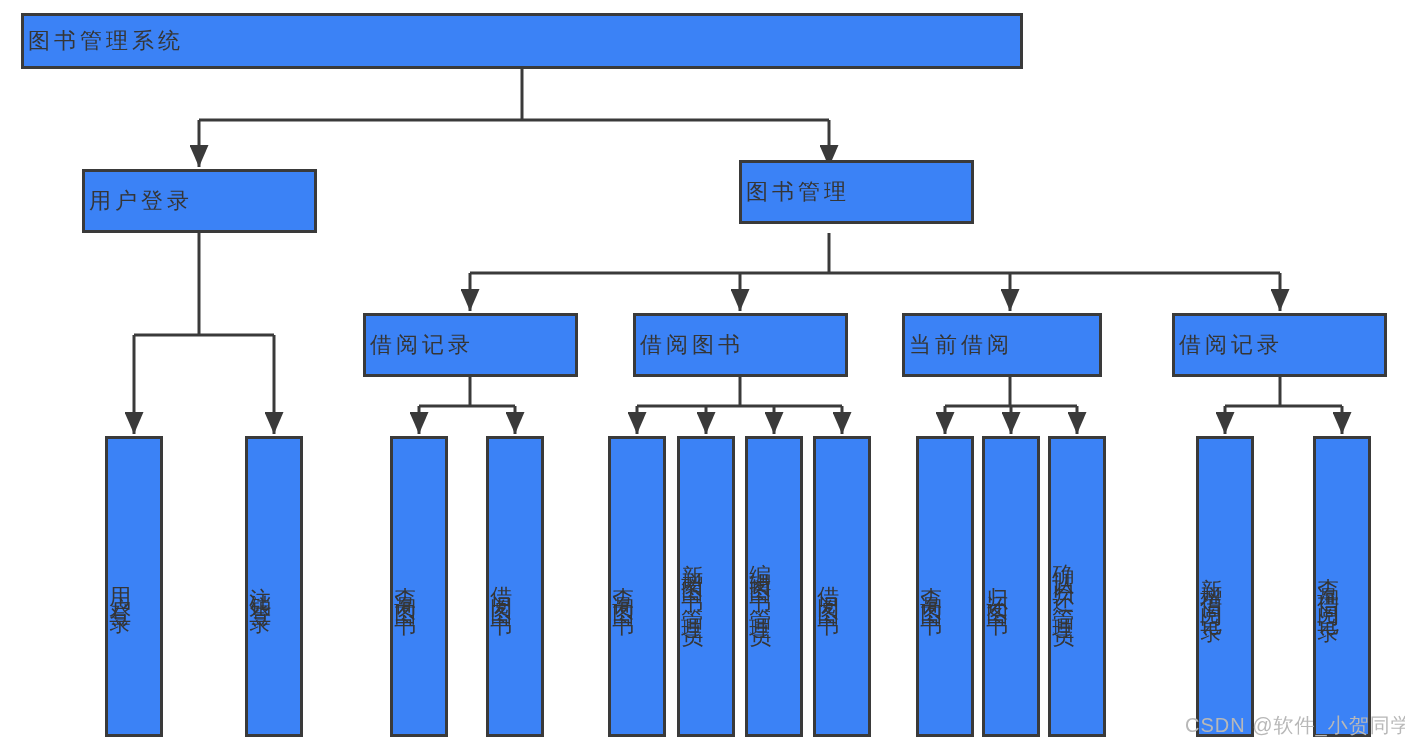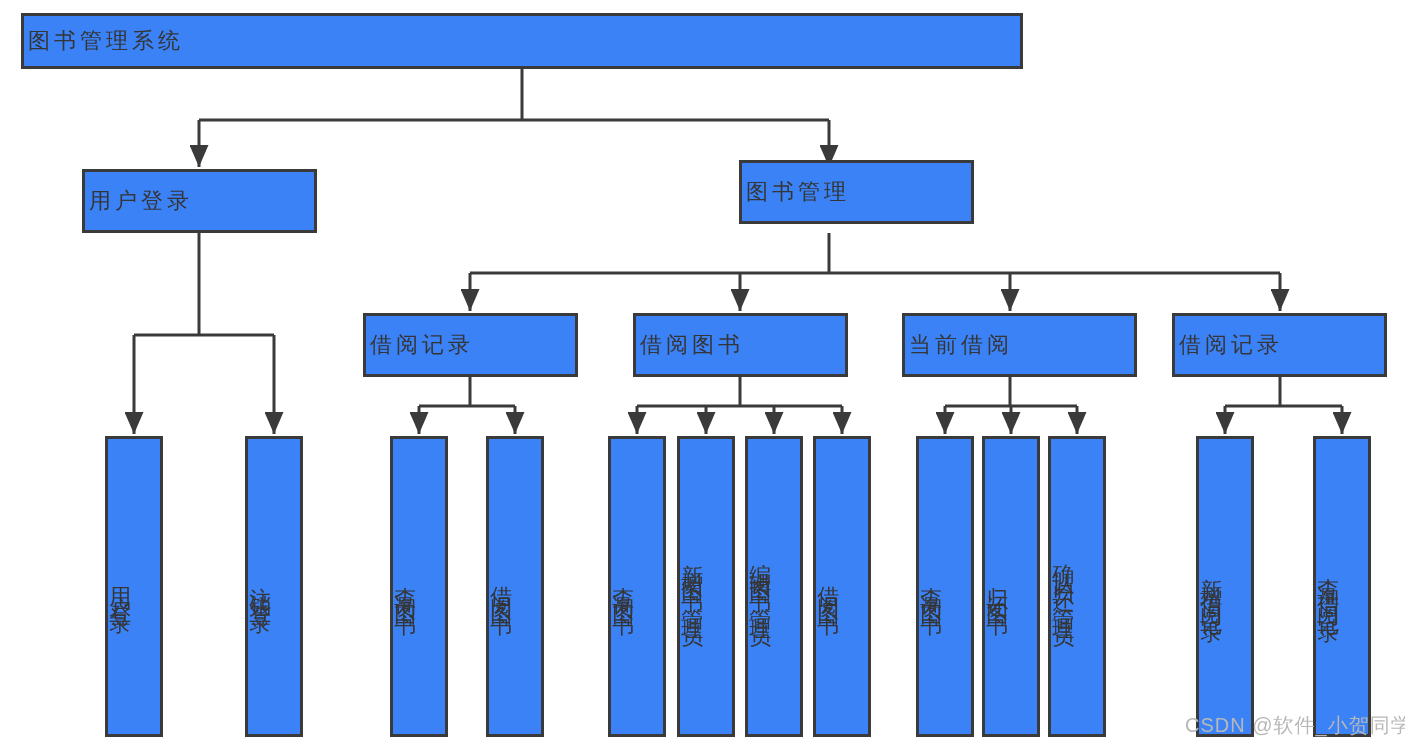--- a/index.html
+++ b/index.html
@@ -116,21 +116,21 @@
   <div class="node" style="left:712px;top:160px;width:235px;height:64px;margin-left:27px;">
     <span class="hlabel">图书管理</span>
   </div>
 
   <div class="node" style="left:363px;top:313px;width:215px;height:64px;">
     <span class="hlabel">借阅记录</span>
   </div>
   <div class="node" style="left:633px;top:313px;width:215px;height:64px;">
     <span class="hlabel">借阅图书</span>
   </div>
-  <div class="node" style="left:902px;top:313px;width:235px;height:64px;">
+  <div class="node" style="left:902px;top:313px;width:200px;height:64px;">
     <span class="hlabel">当前借阅</span>
   </div>
   <div class="node" style="left:1172px;top:313px;width:215px;height:64px;">
     <span class="hlabel">借阅记录</span>
   </div>
 
   <div class="node vnode" style="left:105px;top:436px;width:58px;height:301px;">
     <span class="vlabel">用户登录</span>
   </div>
   <div class="node vnode" style="left:245px;top:436px;width:58px;height:301px;">

